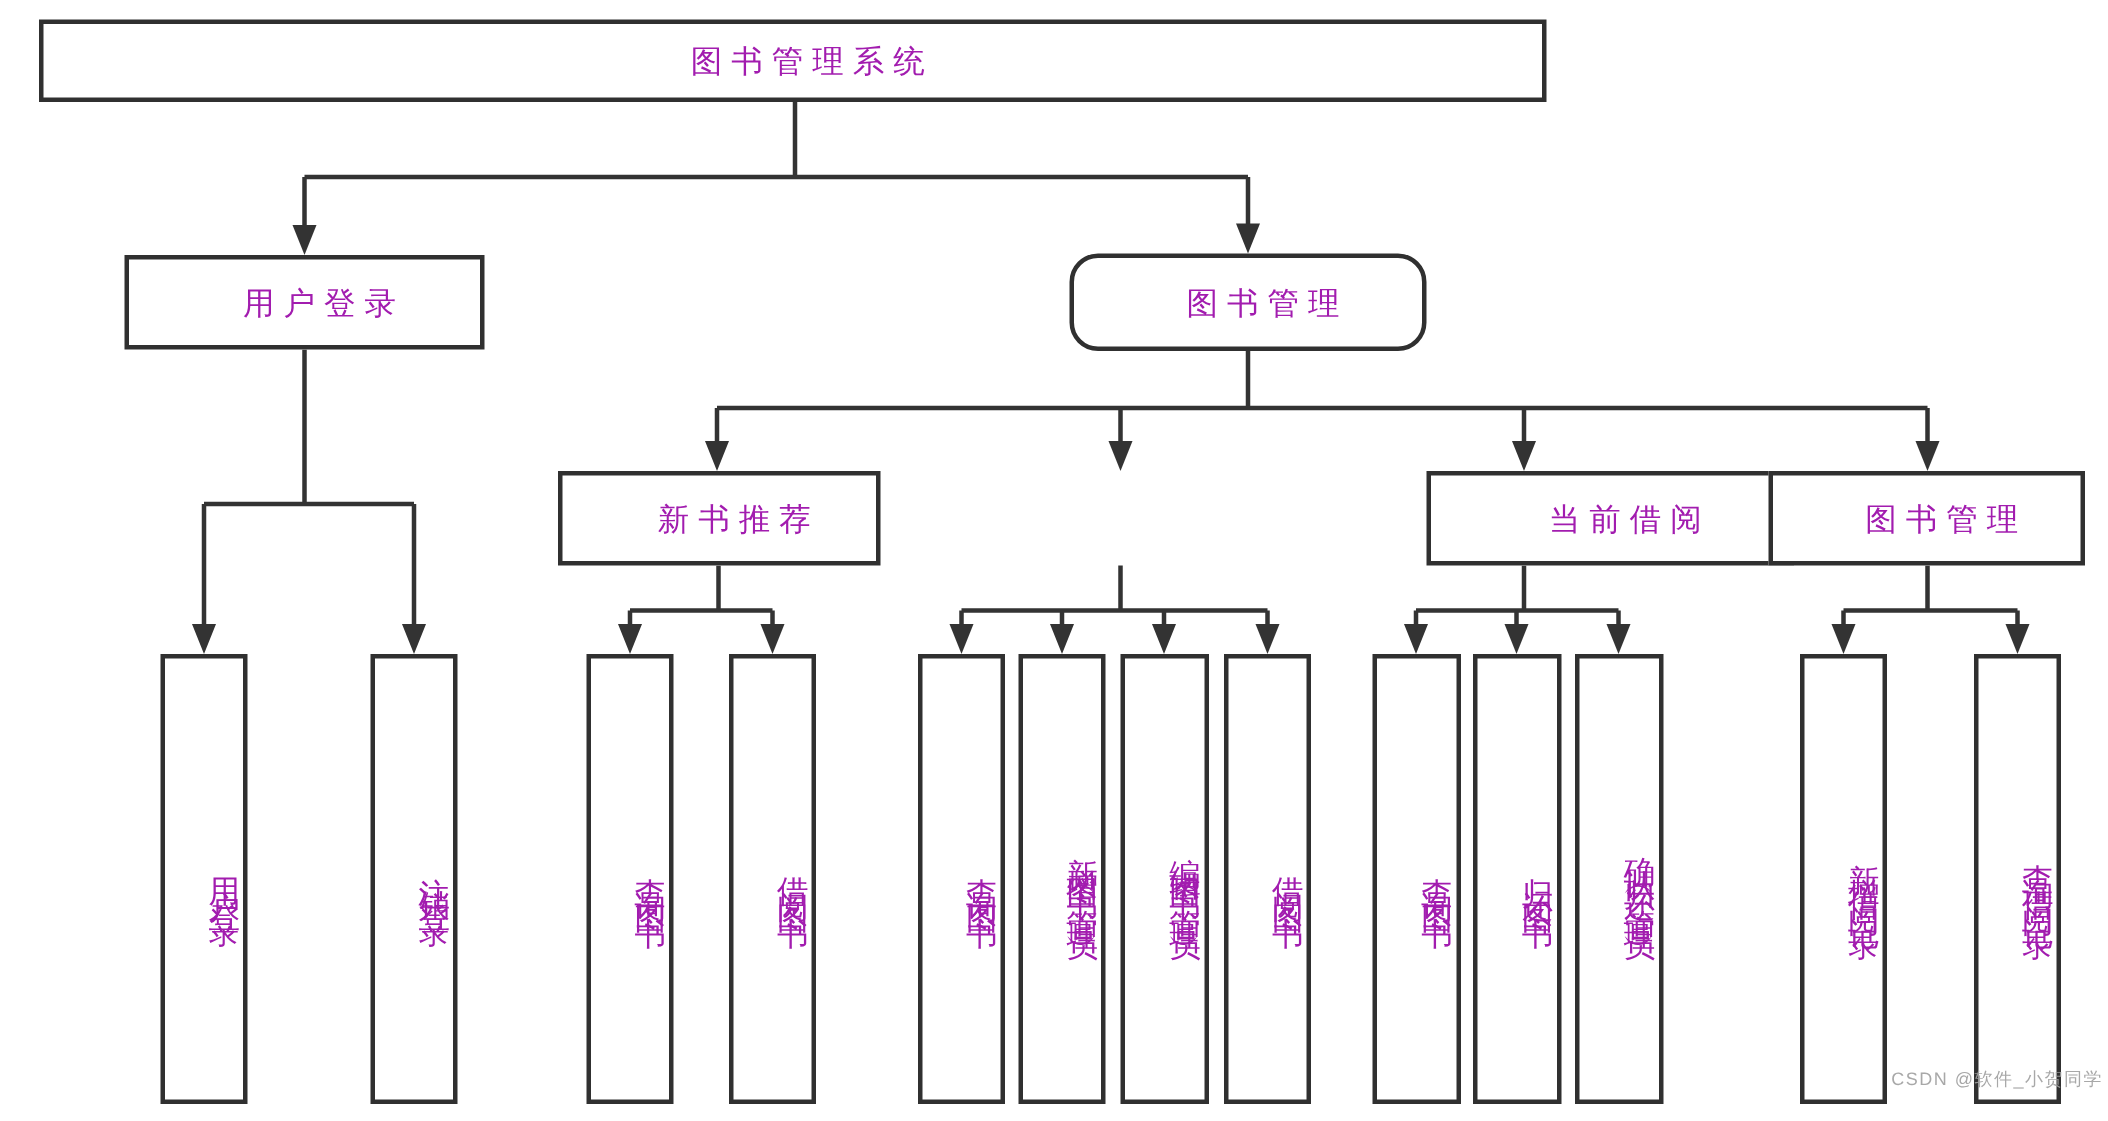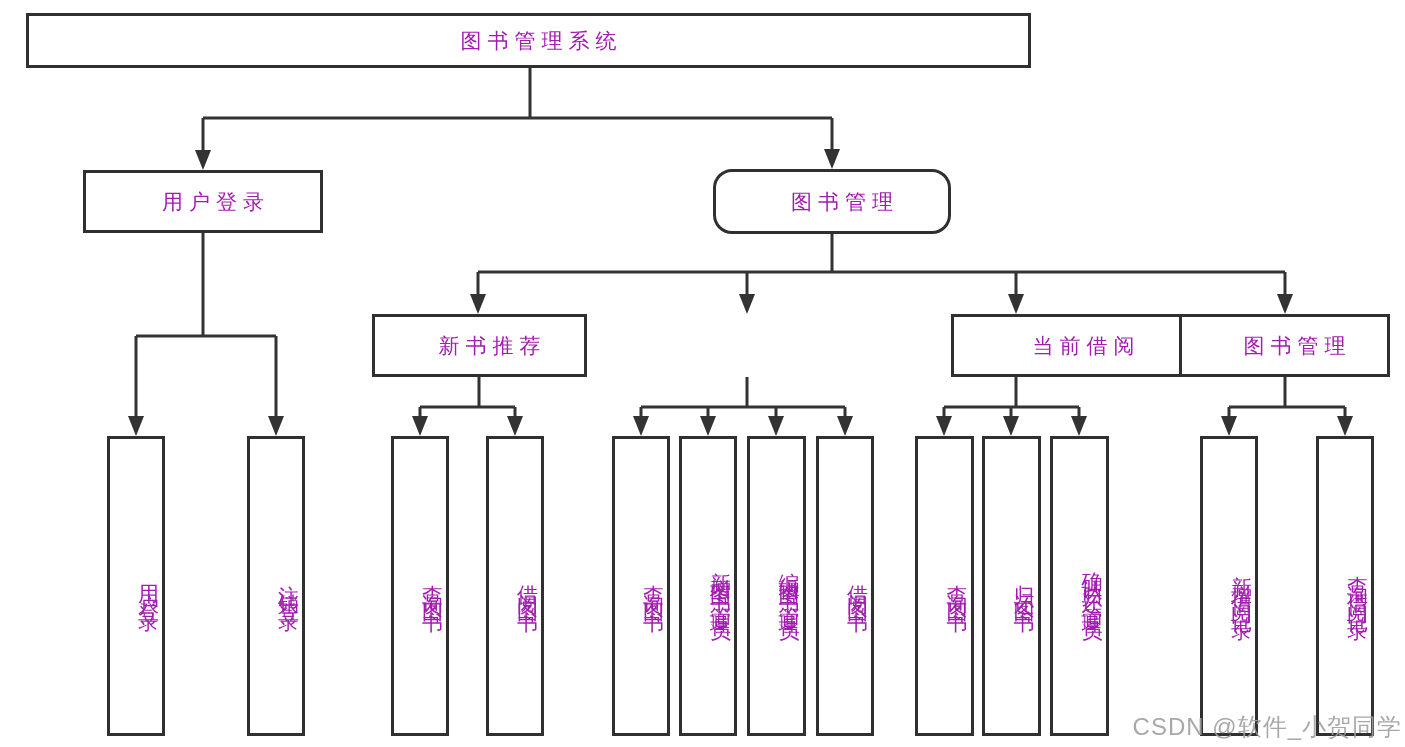--- a/index.html
+++ b/index.html
@@ -13,21 +13,21 @@
     border:3px solid #303030;color:#a21caf;
     display:flex;align-items:center;justify-content:center;
     font-size:21px;letter-spacing:6px;white-space:nowrap;padding-left:26px;
   }
   .vbox{
     writing-mode:vertical-rl;text-orientation:mixed;
     letter-spacing:9px;font-size:21px;line-height:1;
   }
   .watermark{
     position:absolute;top:711px;right:3px;z-index:5;
-    font-size:24px;color:rgba(158,158,158,0.9);letter-spacing:1px;
+    font-size:12px;color:rgba(158,158,158,0.9);letter-spacing:1px;
     white-space:nowrap;
   }
 </style>
 </head>
 <body>
 
 <div class="canvas">
 
   <svg class="wires" viewBox="0 0 1405 747" xmlns="http://www.w3.org/2000/svg">
     <path fill="none" stroke="#333333" stroke-width="3" d="

